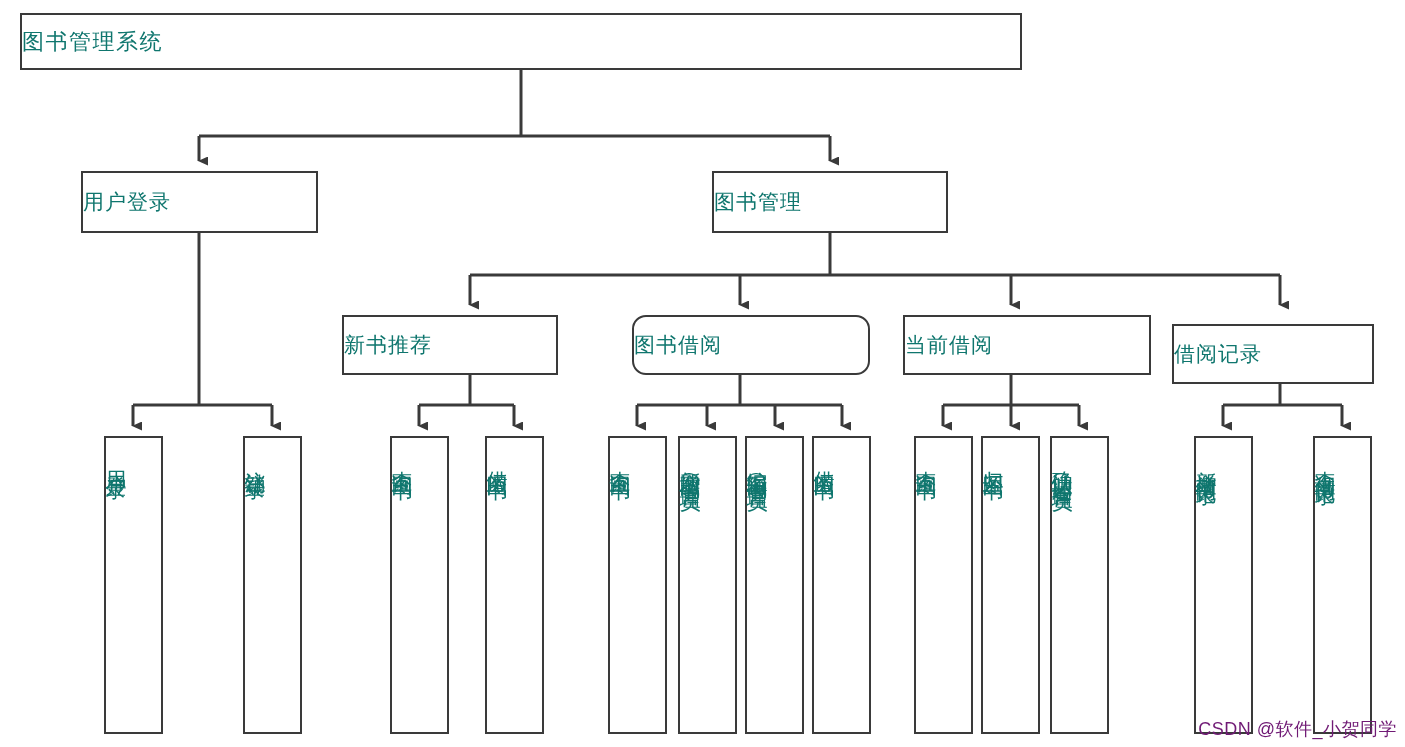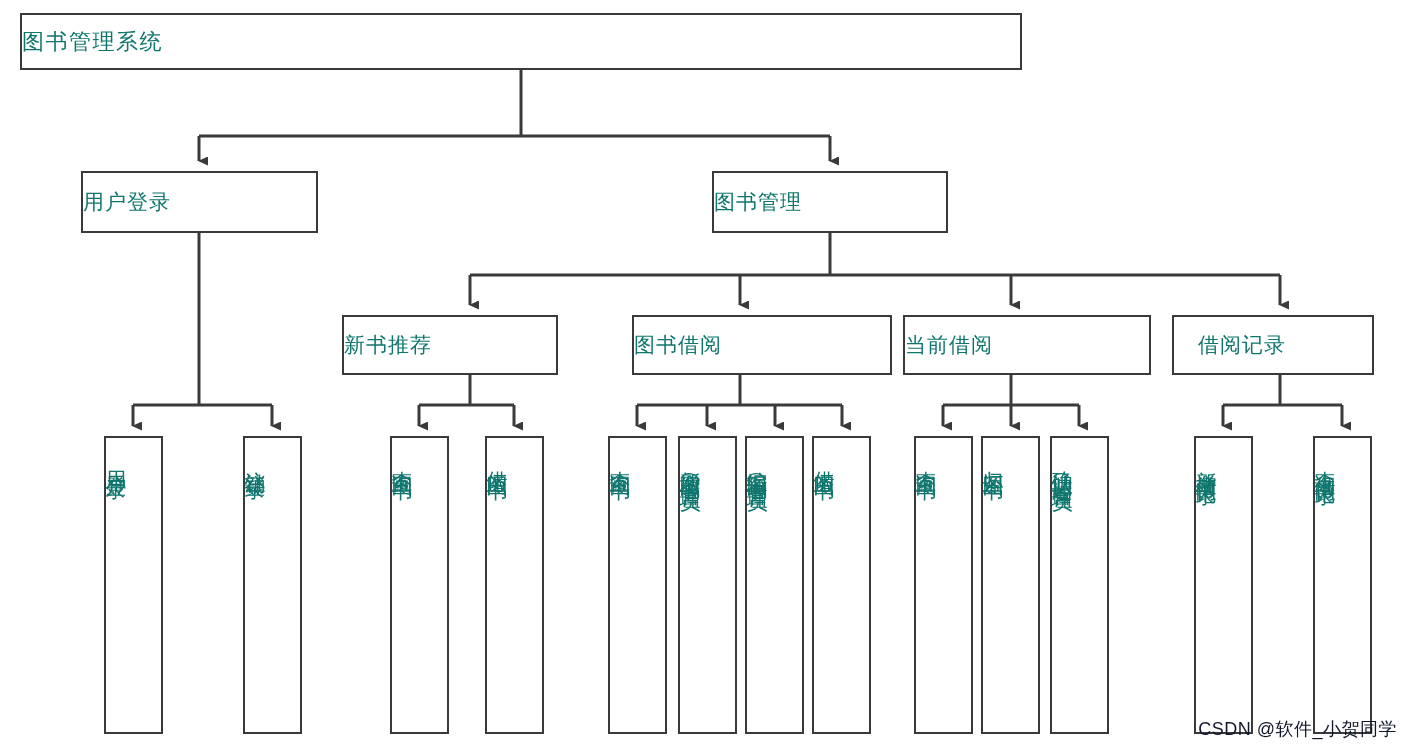--- a/index.html
+++ b/index.html
@@ -63,21 +63,21 @@
     font-size: 21px;
     letter-spacing: 3px;
     line-height: 1;
     white-space: pre;
   }
   .watermark {
     position: absolute;
     right: 8px;
     bottom: 6px;
     font-size: 18px;
-    color: #0f172a;
+    color: #701a75;
     letter-spacing: 0.5px;
     white-space: nowrap;
   }
 </style>
 </head>
 <body>
 
 <div id="diagram-root">
 
   <svg class="edge-layer" viewBox="0 0 1405 747" width="1405" height="747">
@@ -137,27 +137,27 @@
   <div class="node horizontal" style="left:81px; top:171px; width:237px; height:62px;">
     <span class="node-label">用户登录</span>
   </div>
   <div class="node horizontal" style="left:712px; top:171px; width:236px; height:62px;">
     <span class="node-label">图书管理</span>
   </div>
 
   <div class="node horizontal" style="left:342px; top:315px; width:216px; height:60px;">
     <span class="node-label">新书推荐</span>
   </div>
-  <div class="node horizontal" style="left:632px; top:315px; width:260px; height:60px;">
+  <div class="node horizontal" style="left:632px; top:315px; width:238px; height:60px;border-radius:14px;">
     <span class="node-label">图书借阅</span>
   </div>
   <div class="node horizontal" style="left:903px; top:315px; width:248px; height:60px;">
     <span class="node-label">当前借阅</span>
   </div>
-  <div class="node horizontal" style="left:1172px; top:315px; width:202px; height:60px;padding-left:24px;">
+  <div class="node horizontal" style="left:1172px; top:324px; width:202px; height:60px;">
     <span class="node-label">借阅记录</span>
   </div>
 
   <div class="node vertical" style="left:104px; top:436px; width:59px; height:298px;">
     <span class="node-label">用户登录</span>
   </div>
   <div class="node vertical" style="left:243px; top:436px; width:59px; height:298px;">
     <span class="node-label">注销登录</span>
   </div>
 

